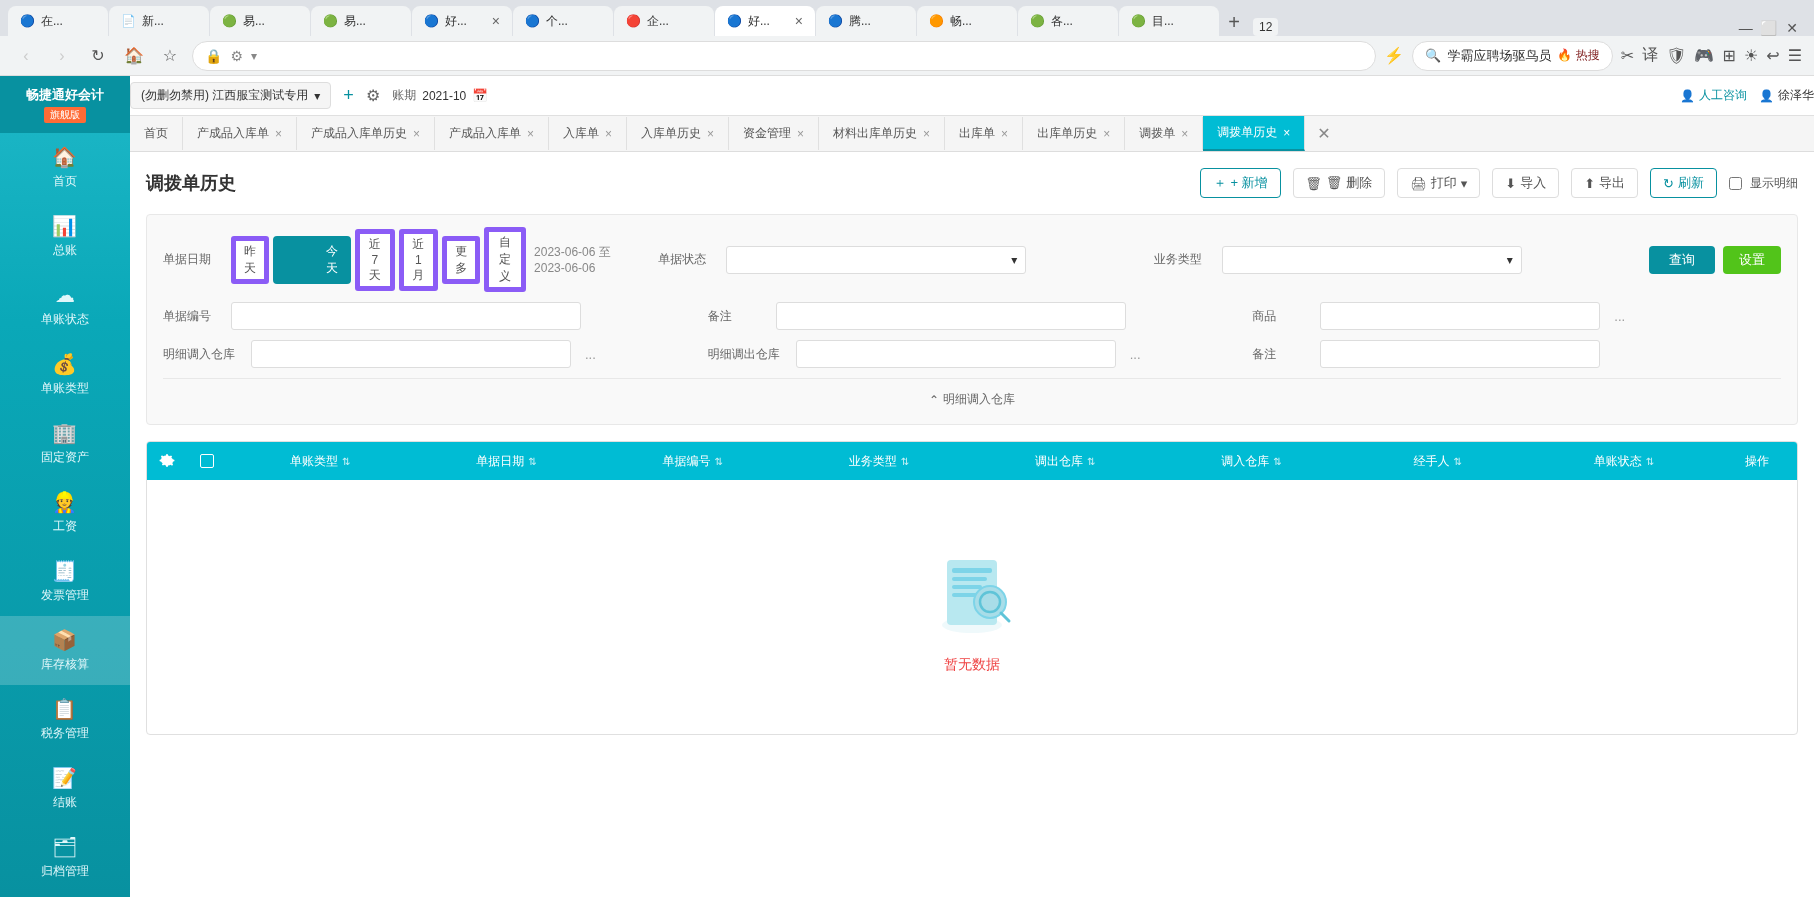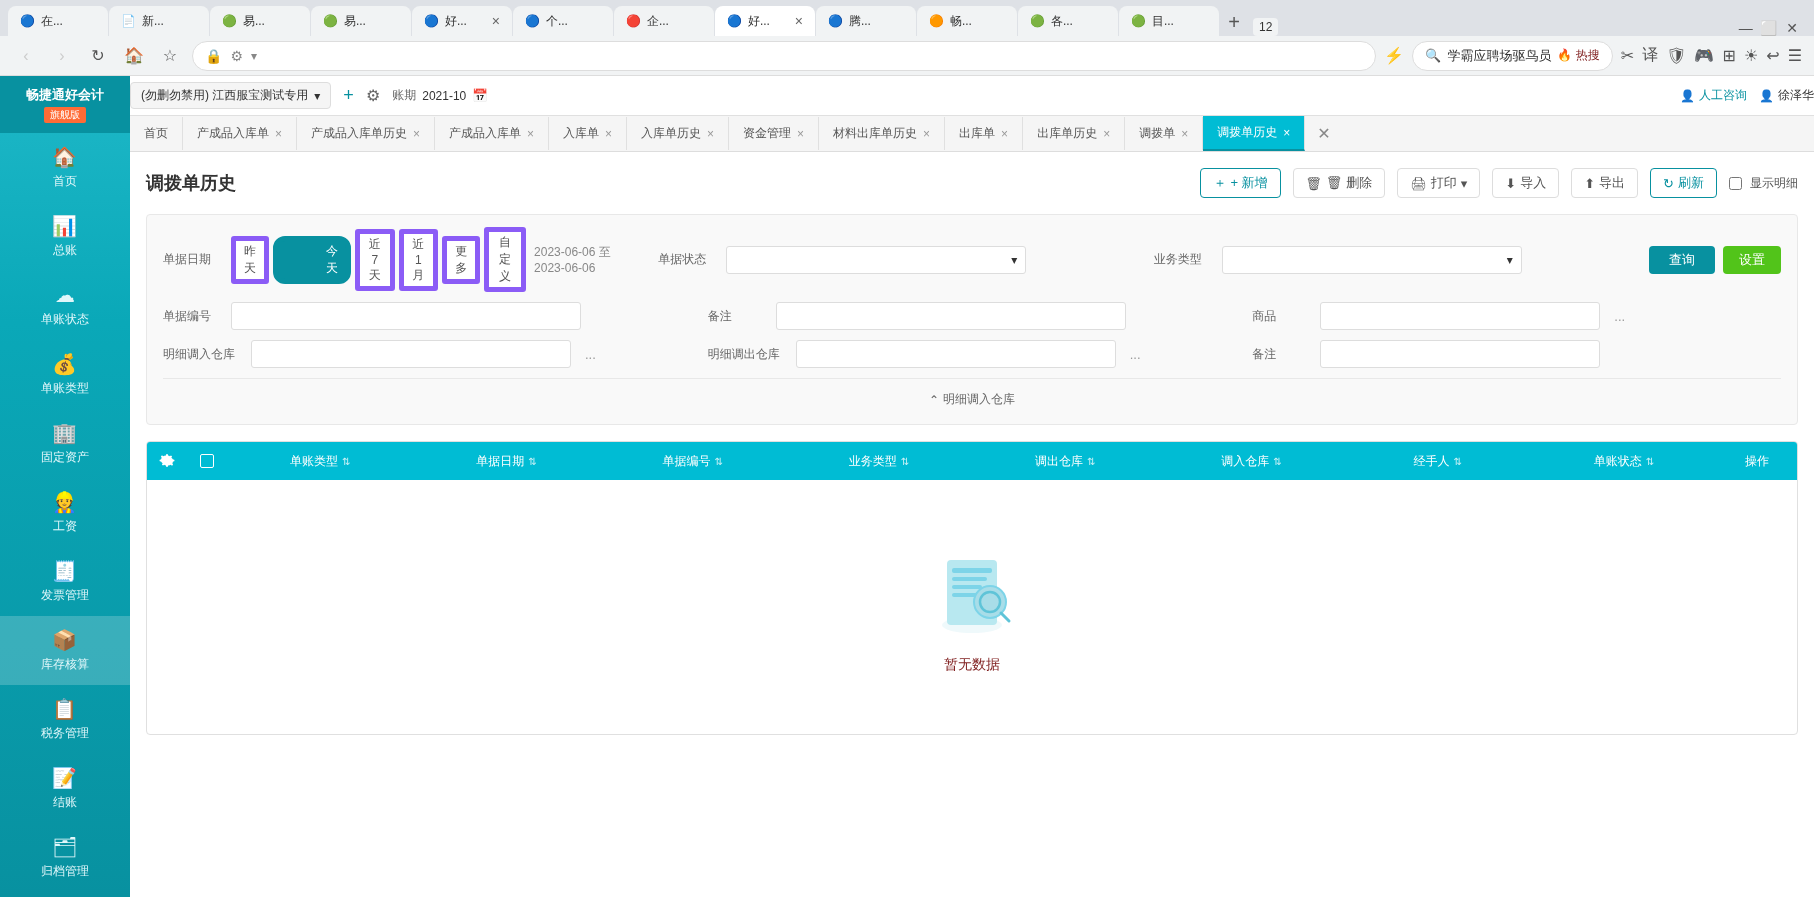--- a/index.html
+++ b/index.html
@@ -63,21 +63,21 @@
     .show-all-btn { display: flex; align-items: center; gap: 4px; font-size: 12px; color: #555; }
 
     
     .filter-area { background: #f9f9f9; border: 1px solid #e8e8e8; border-radius: 4px; padding: 12px 16px; margin-bottom: 16px; }
     .filter-row { display: flex; align-items: center; gap: 16px; margin-bottom: 10px; }
     .filter-row:last-child { margin-bottom: 0; }
     .filter-group { display: flex; align-items: center; gap: 8px; flex: 1; }
     .filter-label { font-size: 12px; color: #666; white-space: nowrap; min-width: 60px; }
     .filter-date-btns { display: flex; align-items: center; gap: 4px; }
     .filter-date-btn { padding: 2px 8px; border: 5px solid #8b5cf6; border-radius: 3px; cursor: pointer; font-size: 12px; color: #555; background: #fff; }
-    .filter-date-btn.active { background: #0891a0; color: #fff; border-color: #0891a0; border-radius: 12px; padding-left: 48px; }
+    .filter-date-btn.active { background: #0891a0; color: #fff; border-color: #0891a0; border-radius: 4px; padding-left: 48px; }
     .filter-date-range { font-size: 12px; color: #888; }
     .filter-input { flex: 1; height: 28px; border: 1px solid #ddd; border-radius: 3px; padding: 0 8px; font-size: 12px; color: #333; background: #fff; }
     .filter-select { flex: 1; height: 28px; border: 1px solid #ddd; border-radius: 3px; padding: 0 8px; font-size: 12px; color: #333; background: #fff; display: flex; align-items: center; justify-content: space-between; cursor: pointer; }
     .filter-actions { display: flex; align-items: center; gap: 8px; }
     .query-btn { background: #0891a0; color: #fff; border: none; padding: 5px 20px; border-radius: 4px; cursor: pointer; font-size: 13px; }
     .settings-btn { background: #52c41a; color: #fff; border: none; padding: 5px 16px; border-radius: 4px; cursor: pointer; font-size: 13px; }
     .collapse-btn { display: flex; align-items: center; justify-content: center; gap: 4px; padding: 4px 0; cursor: pointer; font-size: 12px; color: #666; }
     .ellipsis-btn { color: #999; cursor: pointer; padding: 0 6px; }
 
     
@@ -85,21 +85,21 @@
     .table-header { display: flex; align-items: center; background: #00bcd4; color: #fff; height: 38px; }
     .th-checkbox { width: 40px; display: flex; align-items: center; justify-content: center; }
     .th-settings { width: 40px; display: flex; align-items: center; justify-content: center; }
     .th-cell { flex: 1; display: flex; align-items: center; justify-content: center; gap: 4px; font-size: 12px; font-weight: normal; cursor: pointer; padding: 0 8px; }
     .th-cell-action { width: 80px; display: flex; align-items: center; justify-content: center; font-size: 12px; }
     .sort-icon { font-size: 10px; opacity: 0.8; }
 
     
     .empty-state { display: flex; flex-direction: column; align-items: center; justify-content: center; padding: 60px 0; }
     .empty-icon { width: 100px; height: 100px; margin-bottom: 16px; }
-    .empty-text { font-size: 14px; color: #7f1d1d; }
+    .empty-text { font-size: 14px; color: #ef4444; }
 
     
     .custom-checkbox { width: 14px; height: 14px; border: 1px solid #fff; border-radius: 2px; background: transparent; cursor: pointer; }
 
     
     .page-tabs::-webkit-scrollbar { height: 0; }
   </style>
 </head>
 <body>
 

